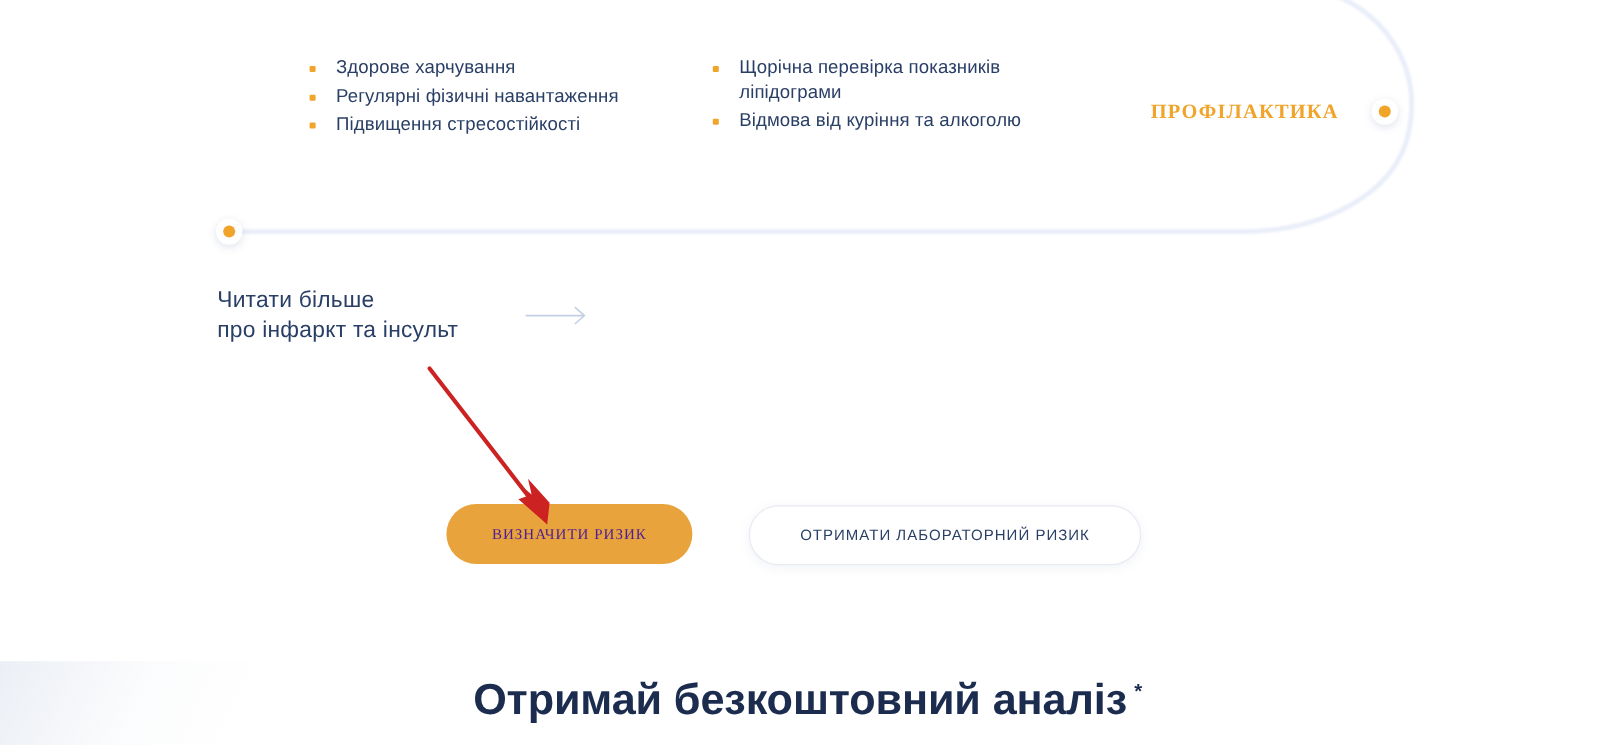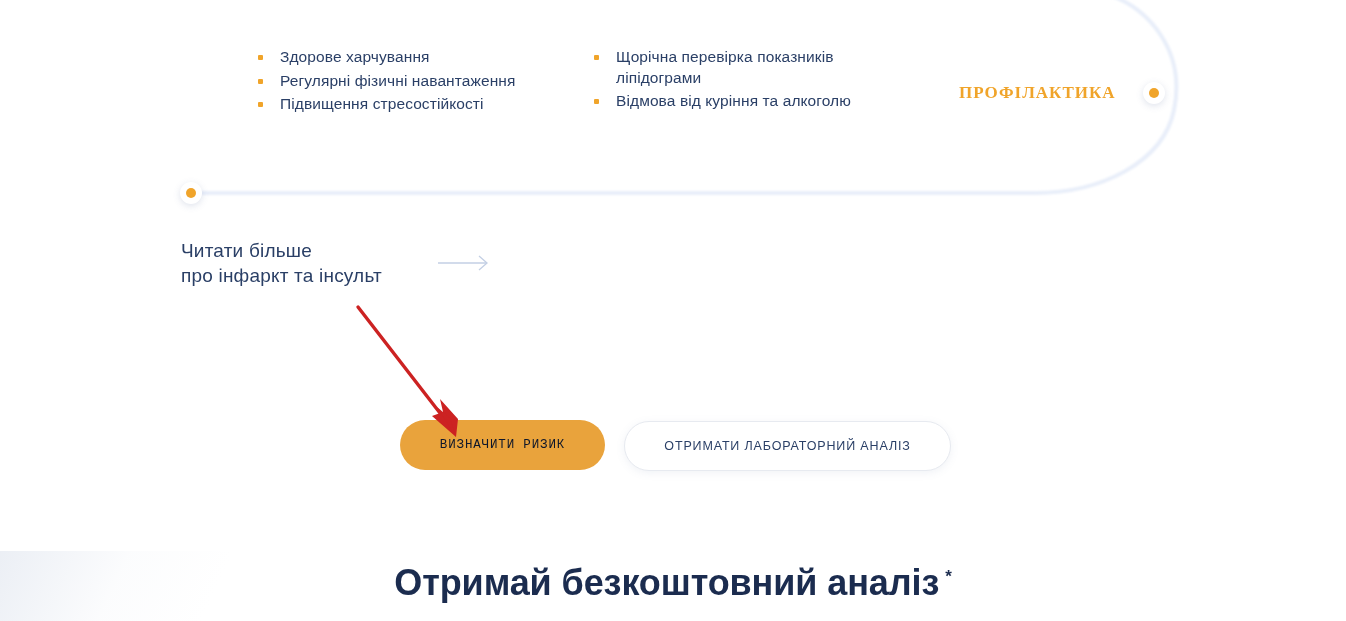--- a/index.html
+++ b/index.html
@@ -120,32 +120,32 @@
     position: absolute;
     left: 437px;
     top: 252px;
     width: 54px;
     height: 22px;
   }
 
   
   #btn-primary {
     position: absolute;
-    left: 400px;
+    left: 372px;
     top: 420px;
     width: 205px;
     height: 50px;
     border: none;
     border-radius: 25px;
     background: #e9a33c;
-    color: #0f172a;
+    color: #4c1d95;
     font-size: 12.5px;
     letter-spacing: 0.85px;
     cursor: pointer;
-    font-family: Liberation Mono, monospace;
+    font-family: Liberation Serif, serif;
     padding: 0;
   }
   #btn-secondary {
     position: absolute;
     left: 624px;
     top: 421px;
     width: 327px;
     height: 50px;
     border: 1px solid #e7eaf0;
     border-radius: 25px;
@@ -242,21 +242,21 @@
   <div id="read-more">
     <div id="read-more-text">Читати більше
 про інфаркт та інсульт</div>
   </div>
   <svg id="read-more-arrow" viewBox="0 0 54 22" xmlns="http://www.w3.org/2000/svg">
     <line x1="1" y1="11" x2="50" y2="11" stroke="#c3cfe4" stroke-width="1.3"></line>
     <polyline points="42,4 50,11 42,18" fill="none" stroke="#c3cfe4" stroke-width="1.3"></polyline>
   </svg>
 
   <button id="btn-primary">ВИЗНАЧИТИ РИЗИК</button>
-  <button id="btn-secondary">ОТРИМАТИ ЛАБОРАТОРНИЙ АНАЛІЗ</button>
+  <button id="btn-secondary">ОТРИМАТИ ЛАБОРАТОРНИЙ РИЗИК</button>
 
   <div id="section-heading">
     <span>Отримай безкоштовний аналіз</span><span class="asterisk">*</span>
   </div>
 
   <svg id="annotation-arrow" viewBox="0 0 1346 621" xmlns="http://www.w3.org/2000/svg">
     <line x1="358" y1="307" x2="450" y2="426" stroke="#cc2222" stroke-width="3.4" stroke-linecap="round"></line>
     <polygon points="456,437 432,416 443,412 440,399 458,419" fill="#cc2222"></polygon>
     <polygon points="456,437 437,407 450,418" fill="#cc2222"></polygon>
   </svg>

